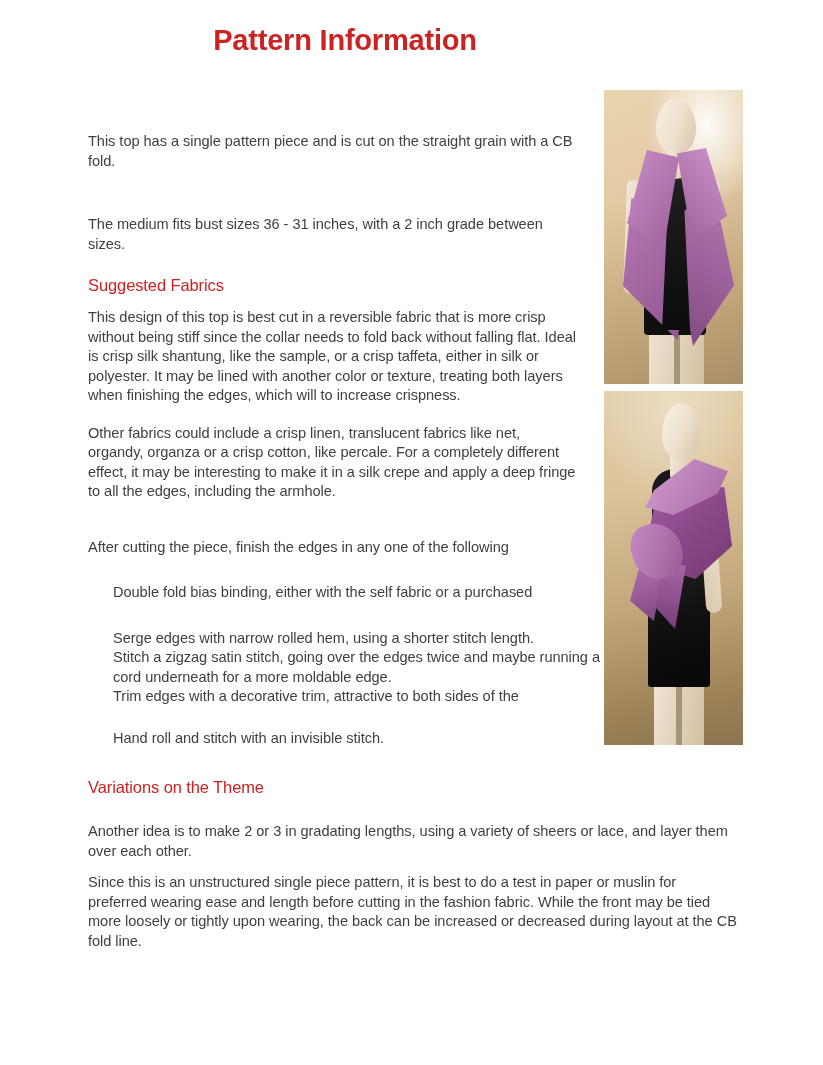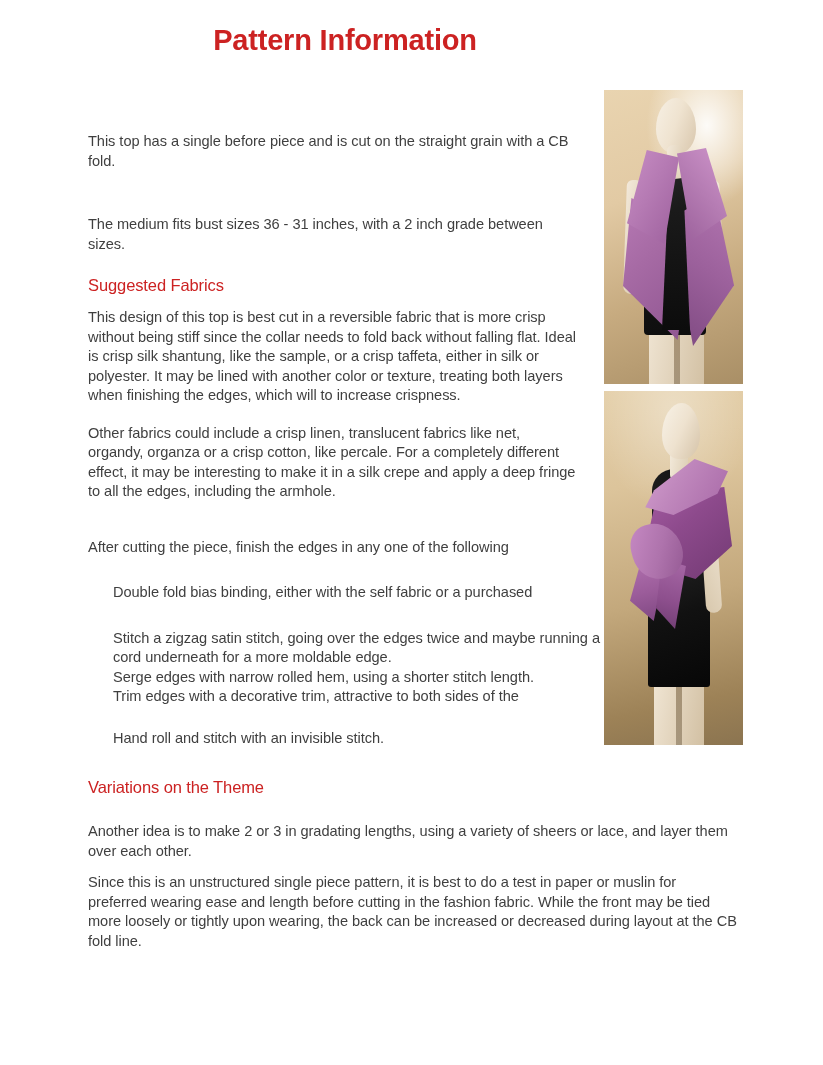--- a/index.html
+++ b/index.html
@@ -246,21 +246,21 @@
 
 <div class="page">
 
   <div class="doc-title">Pattern Information</div>
 
   <div class="text-col">
 
 
     <div class="sp-54"></div>
 
-    <p class="para">This top has a single before piece and is cut on the straight grain with a CB fold.</p>
+    <p class="para">This top has a single pattern piece and is cut on the straight grain with a CB fold.</p>
 
     <div class="sp-44"></div>
 
     <p class="para">The medium fits bust sizes 36 - 31 inches, with a 2 inch grade between sizes.</p>
 
     <div class="sp-22"></div>
 
     <p class="section-head">Suggested Fabrics</p>
 
     <div class="sp-13"></div>
@@ -274,23 +274,23 @@
     <div class="sp-36"></div>
 
     <p class="para">After cutting the piece, finish the edges in any one of the following</p>
 
     <div class="sp-26"></div>
 
     <p class="para indent">Double fold bias binding, either with the self fabric or a purchased</p>
 
     <div class="sp-26"></div>
 
+    <p class="para indent">Serge edges with narrow rolled hem, using a shorter stitch length.</p>
+
     <p class="para indent">Stitch a zigzag satin stitch, going over the edges twice and maybe running a cord underneath for a more moldable edge.</p>
-
-    <p class="para indent">Serge edges with narrow rolled hem, using a shorter stitch length.</p>
 
     <p class="para indent">Trim edges with a decorative trim, attractive to both sides of the</p>
 
     <div class="sp-22"></div>
 
     <p class="para indent">Hand roll and stitch with an invisible stitch.</p>
 
     <div class="sp-30"></div>
 
     <p class="section-head">Variations on the Theme</p>

